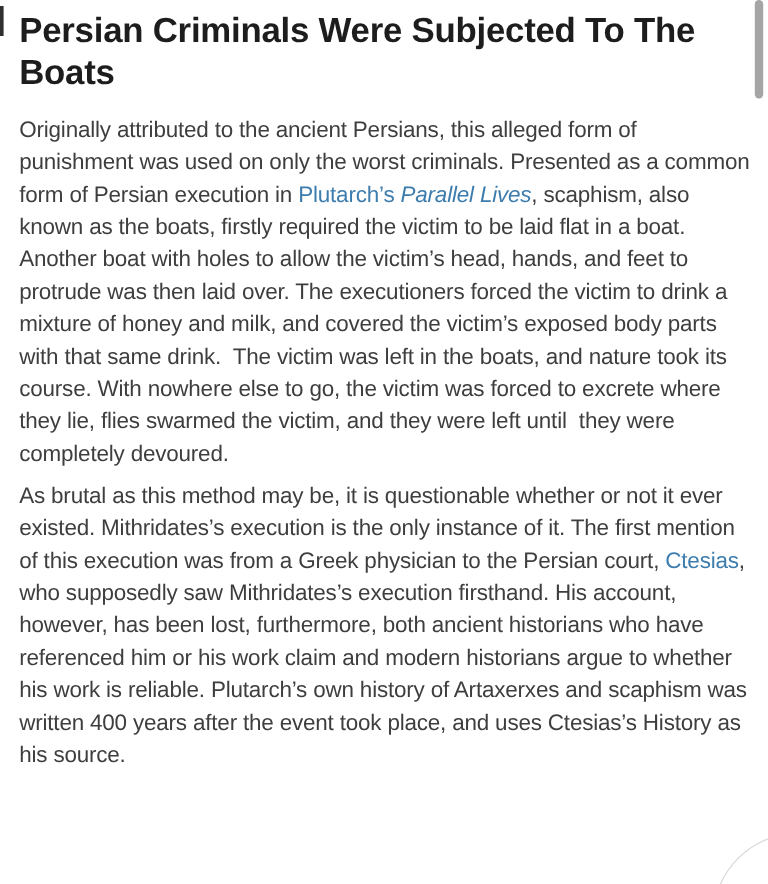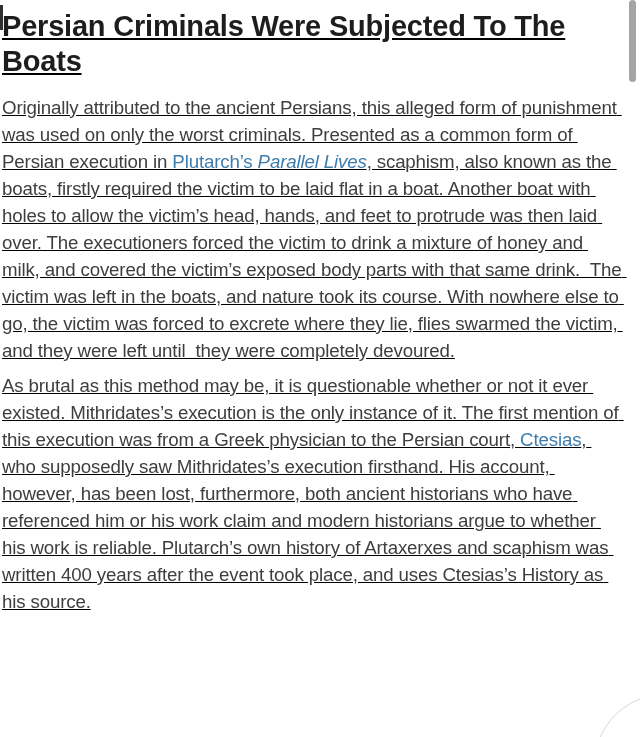--- a/index.html
+++ b/index.html
@@ -13,21 +13,21 @@
   }
   * { box-sizing: border-box; }
   html, body {
     margin: 0; padding: 0;
     width: 640px; height: 737px;
     overflow: hidden;
     background: var(--background);
     font-family: "Liberation Sans", sans-serif;
   }
   .page { position: relative; width: 640px; height: 737px; overflow: hidden; }
-  .content { padding: 9px 10px 0 2px; text-decoration: underline; }
+  .content { padding: 9px 10px 0 16px; }
   h1.article-title {
     font-size: 29px;
     line-height: 35px;
     font-weight: 700;
     color: var(--title-text);
     letter-spacing: -0.2px;
     margin: 0 0 15px 0;
     max-width: 590px;
   }
   .para {

